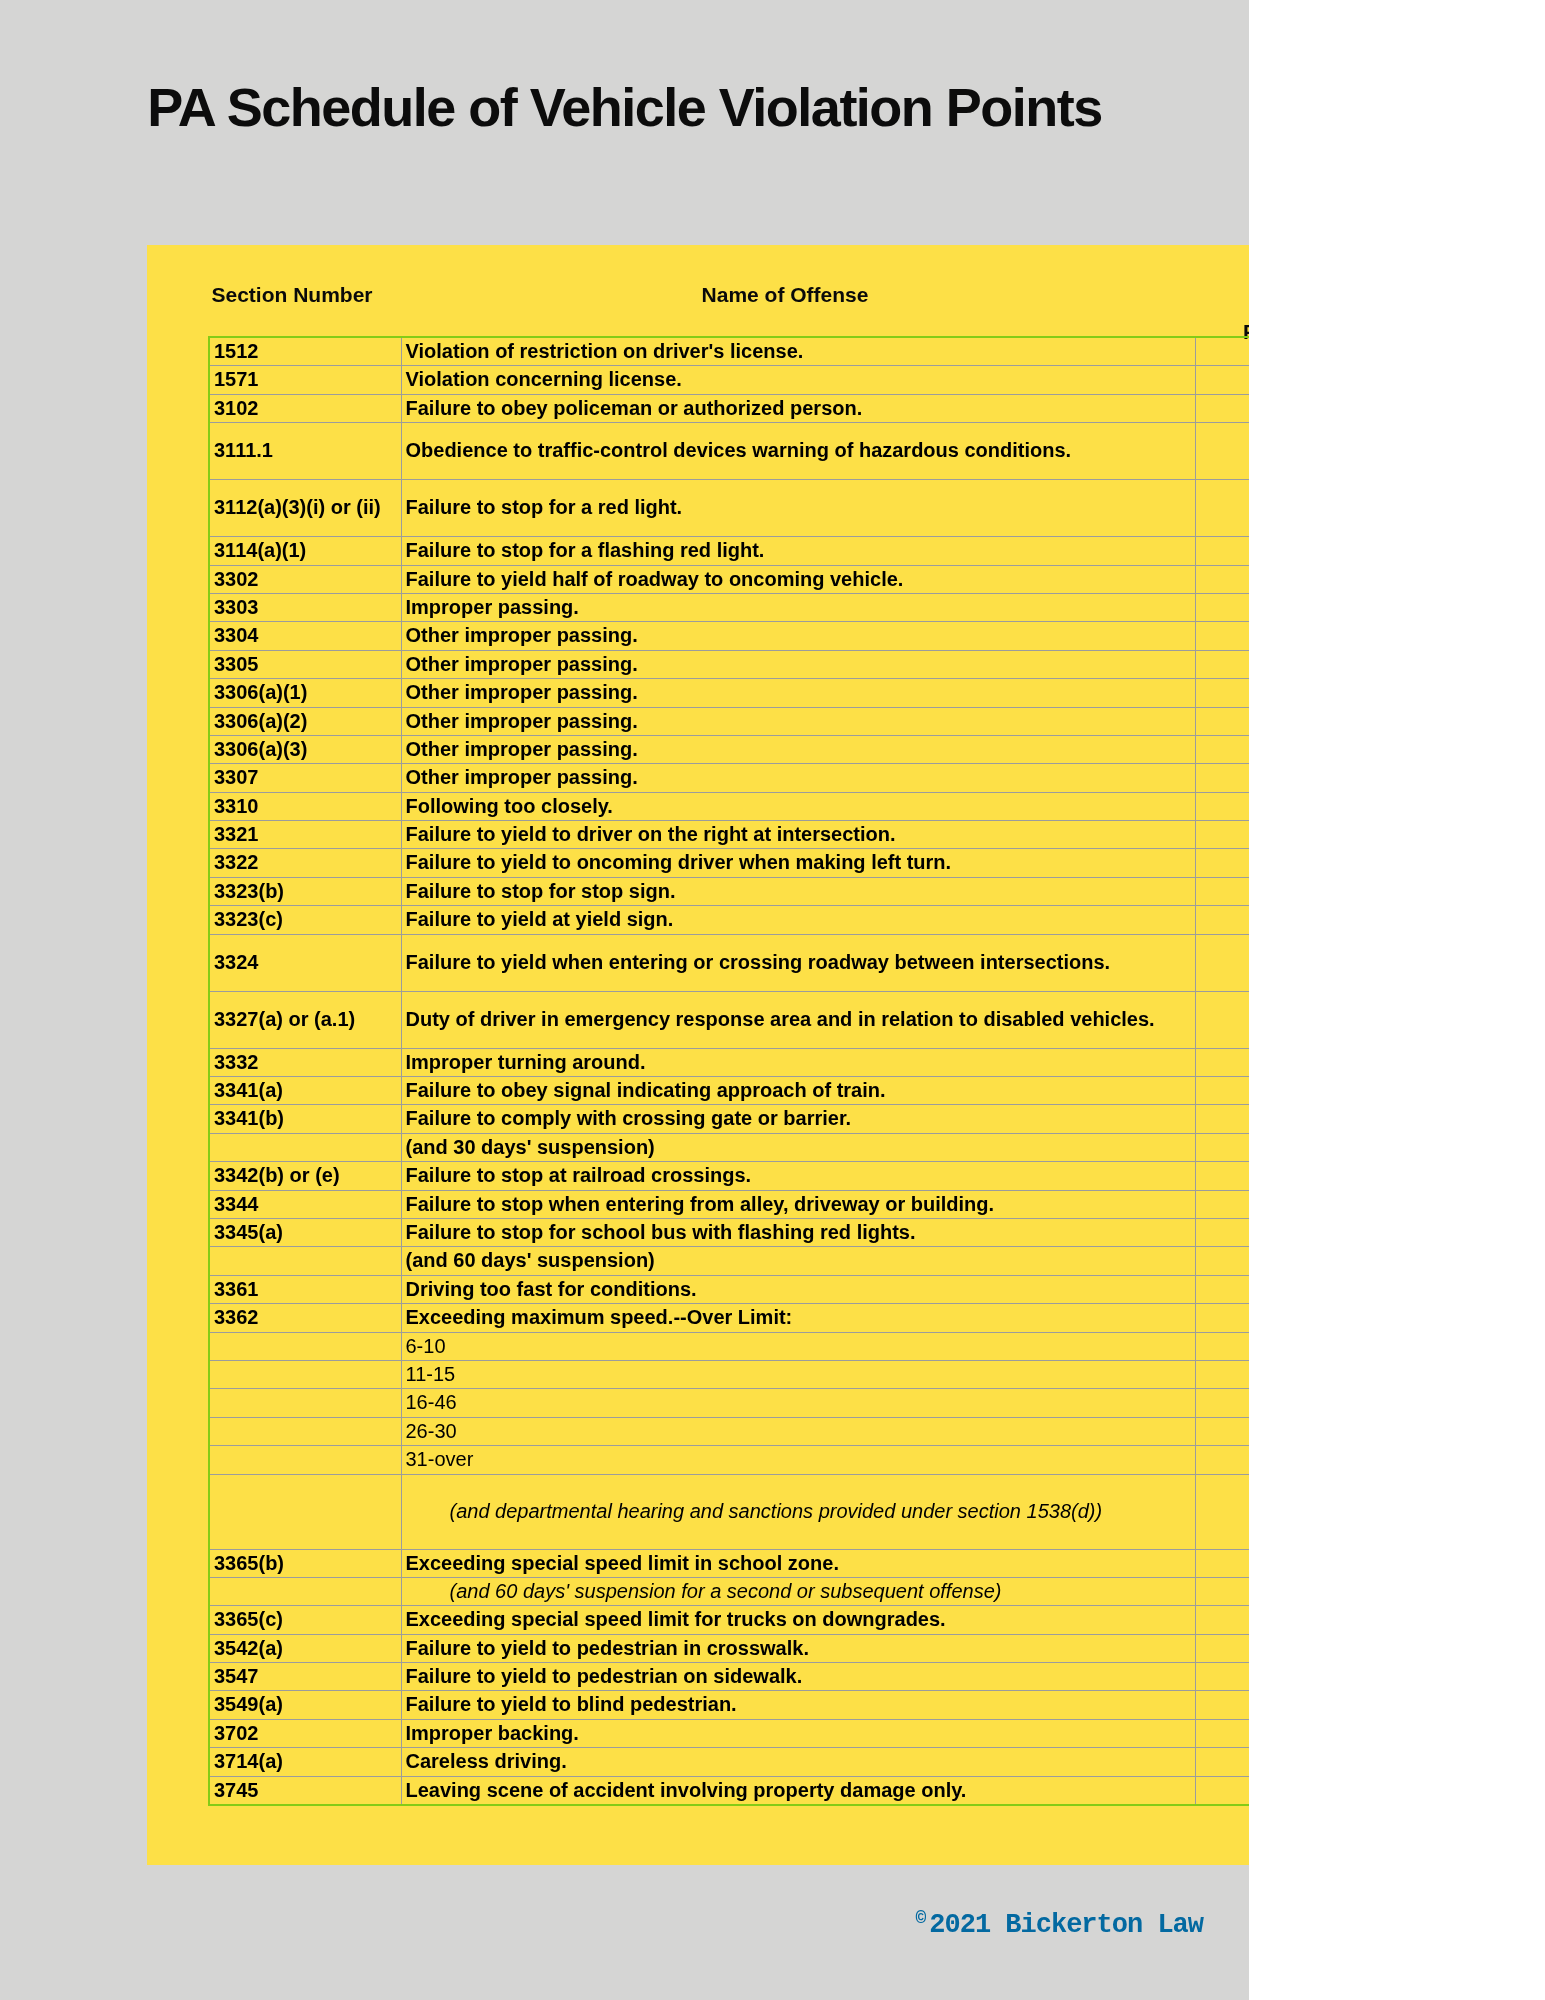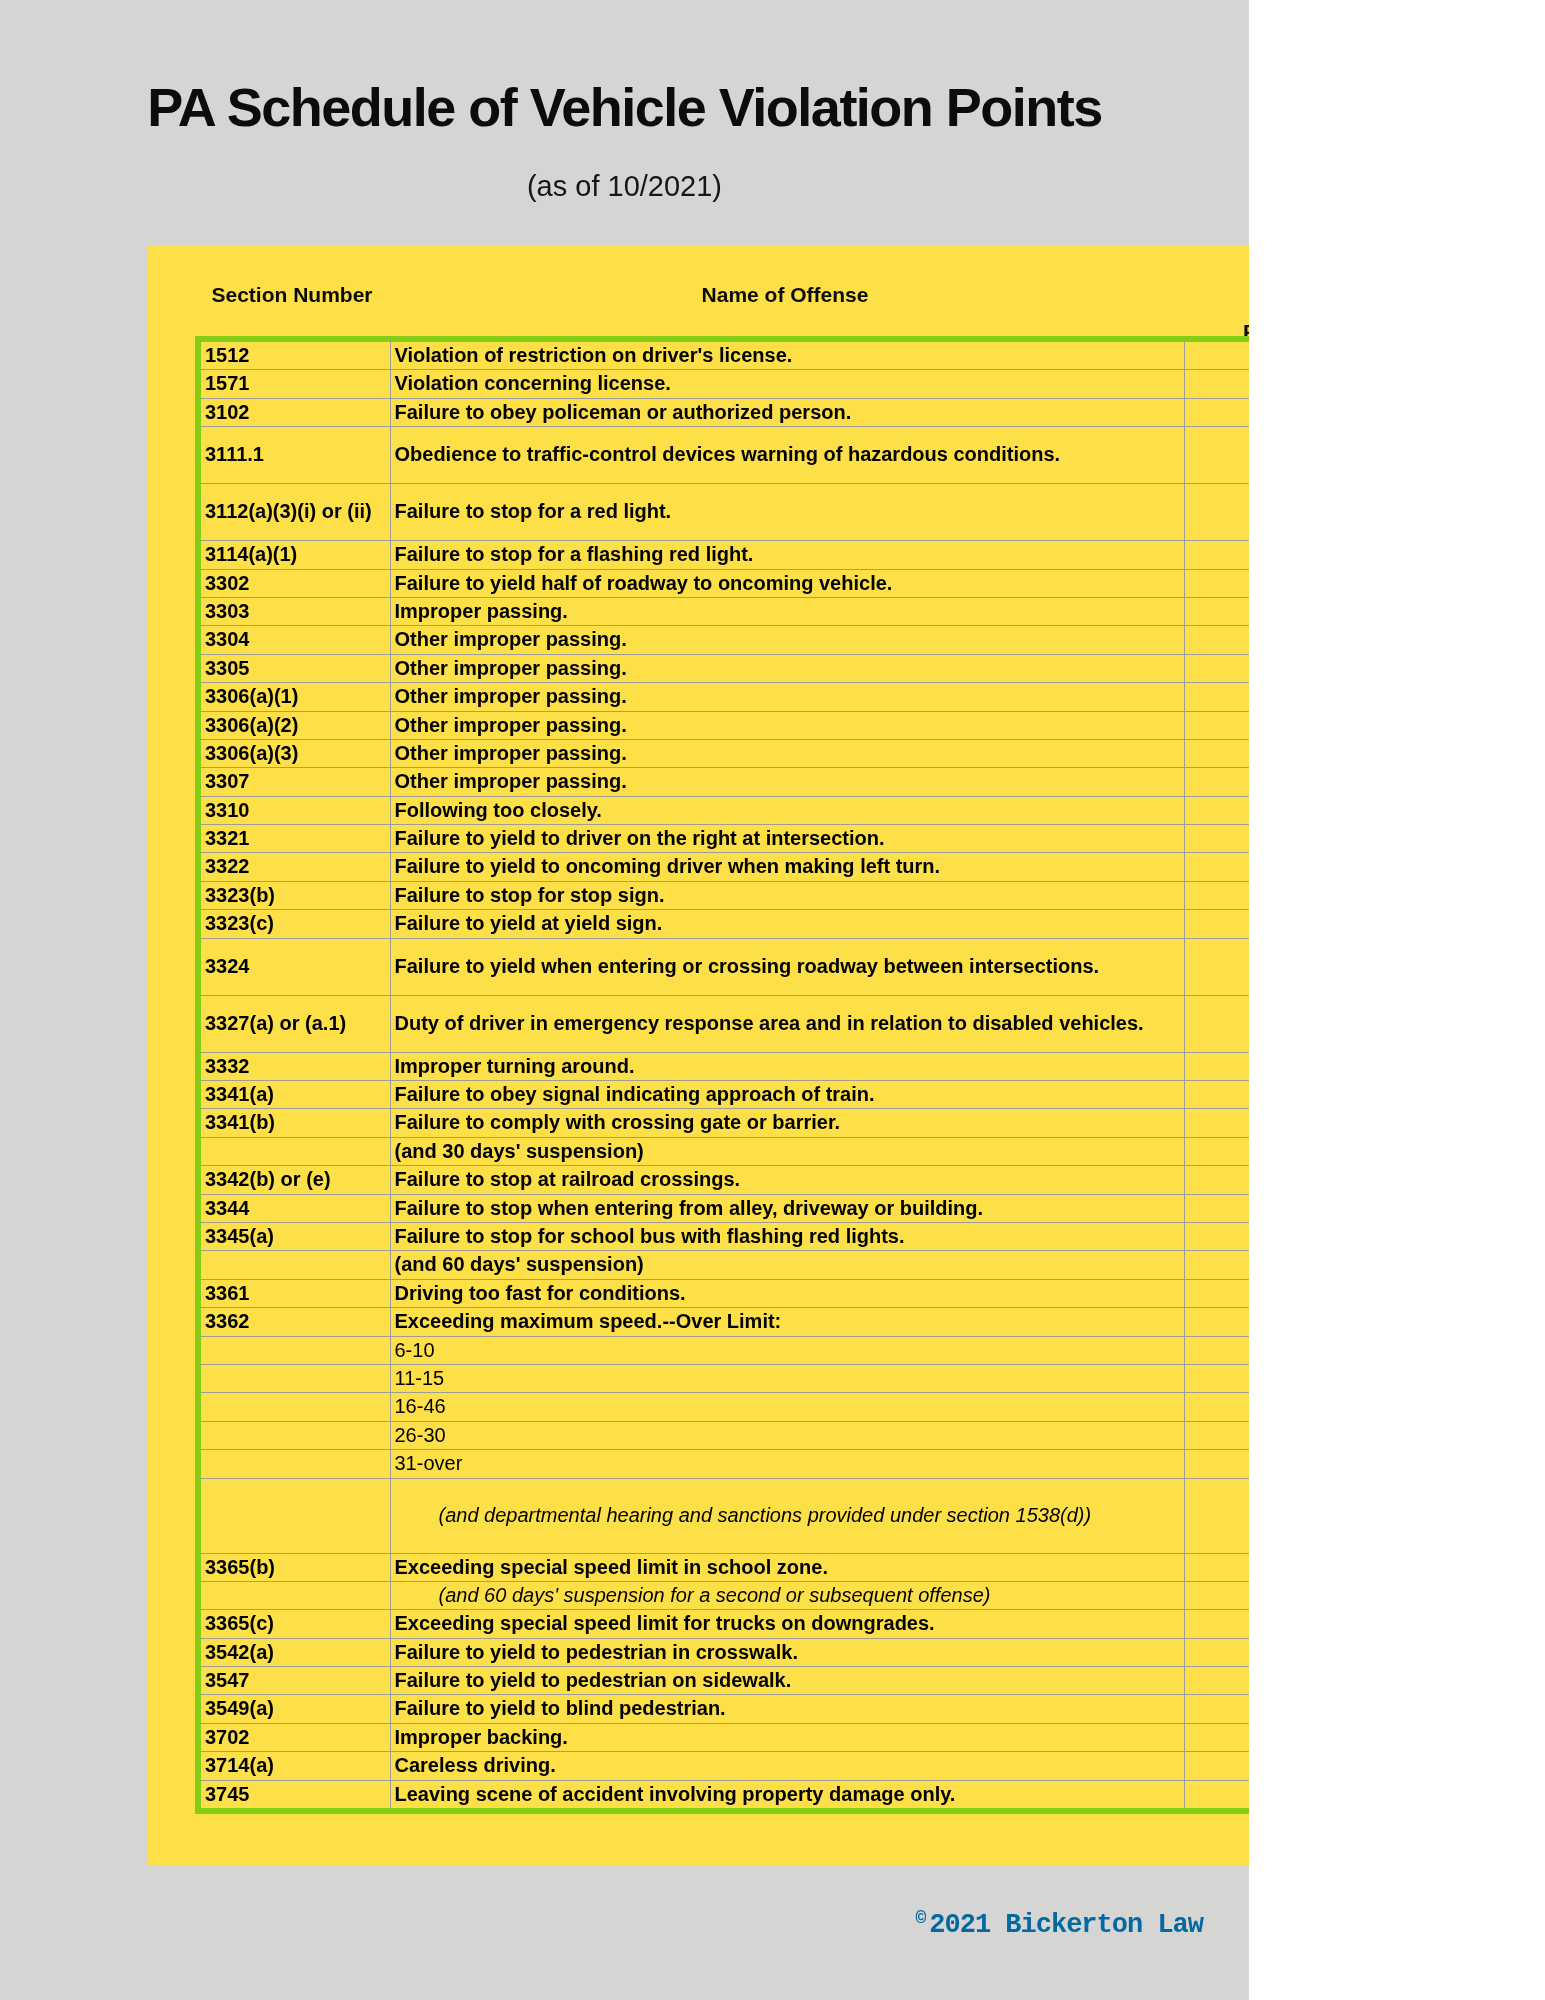--- a/index.html
+++ b/index.html
@@ -29,25 +29,25 @@
   }
   .col-header{
     position:absolute;top:38px;
     font-size:21px;font-weight:bold;color:#0a0a0a;
     text-align:center;
   }
   .hdr-section{left:49px;width:192px;}
   .hdr-offense{left:241px;width:794px;}
   .hdr-points{left:1035px;width:186px;margin-top:37px;}
   table.violations{
-    position:absolute;left:48px;top:91px;
+    position:absolute;left:61px;top:91px;
     width:1172px;
     border-collapse:collapse;
     table-layout:fixed;
-    border:6px solid #84cc16;
+    border:2px solid #84cc16;
   }
   table.violations td{
     border:1.5px solid #9c9c9c;
     font-size:20px;font-weight:bold;
     line-height:1.17;
     vertical-align:middle;
     padding:2px 4px;
     overflow:hidden;
   }
   .row-normal{height:28px;}
@@ -69,21 +69,20 @@
     font-size:18px;vertical-align:9px;margin-right:4px;
   }
 </style>
 </head>
 <body>
 
 <div class="canvas">
 
   <div class="page-title">PA Schedule of Vehicle Violation Points</div>
 
-  <div class="page-subtitle">(as of 10/2021)</div>
 
   <div class="sheet">
 
     <div class="col-header hdr-section">Section Number</div>
 
     <div class="col-header hdr-offense">Name of Offense</div>
 
     <div class="col-header hdr-points">Points</div>
 
     <table class="violations">

